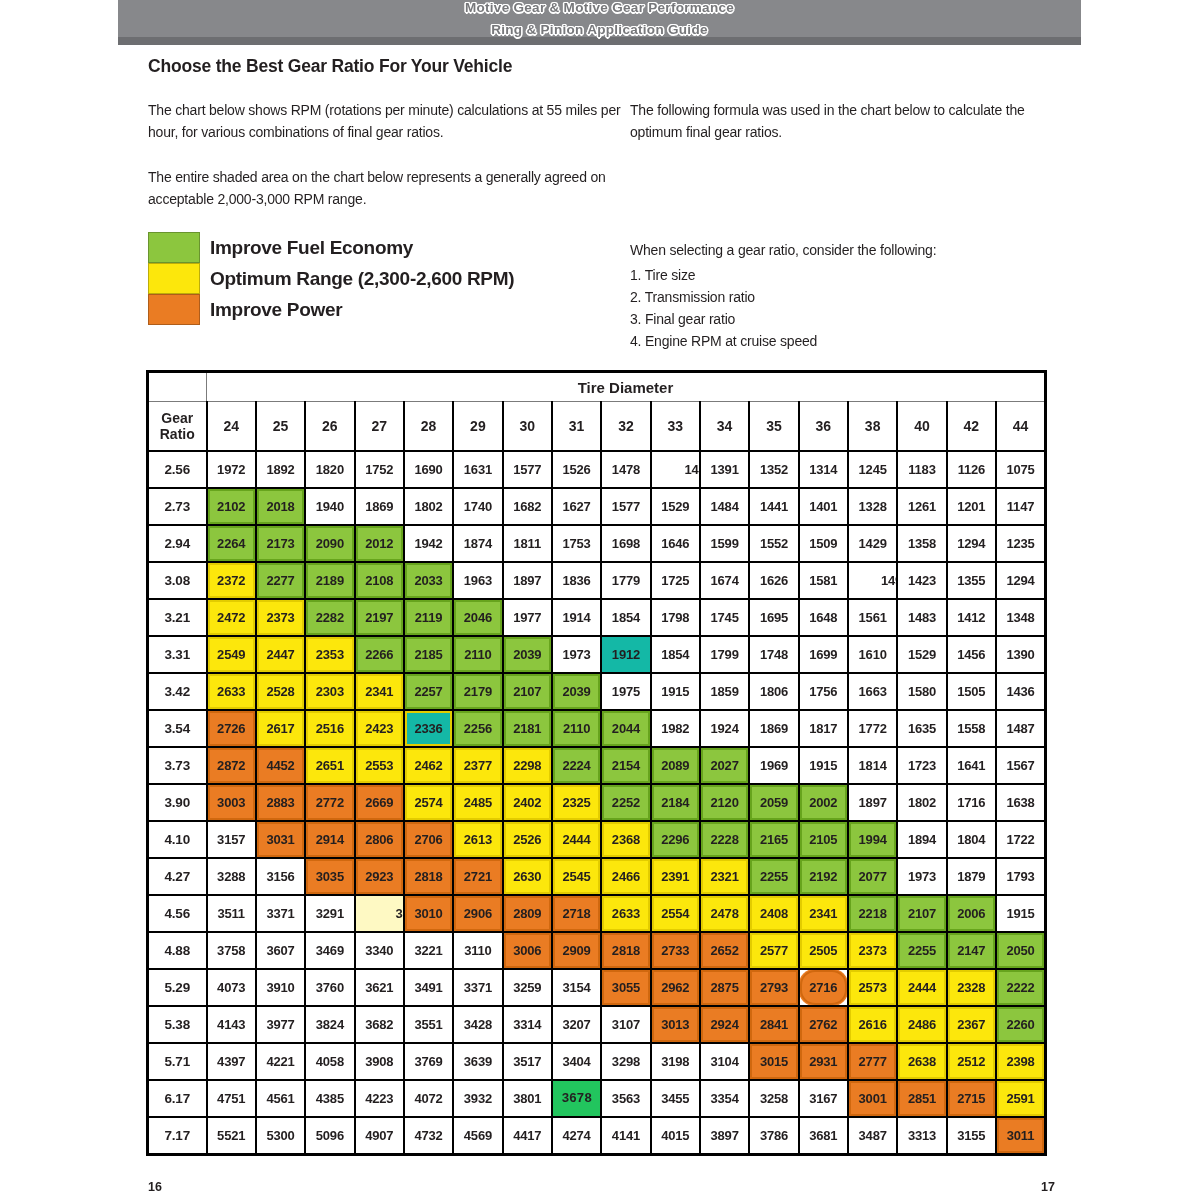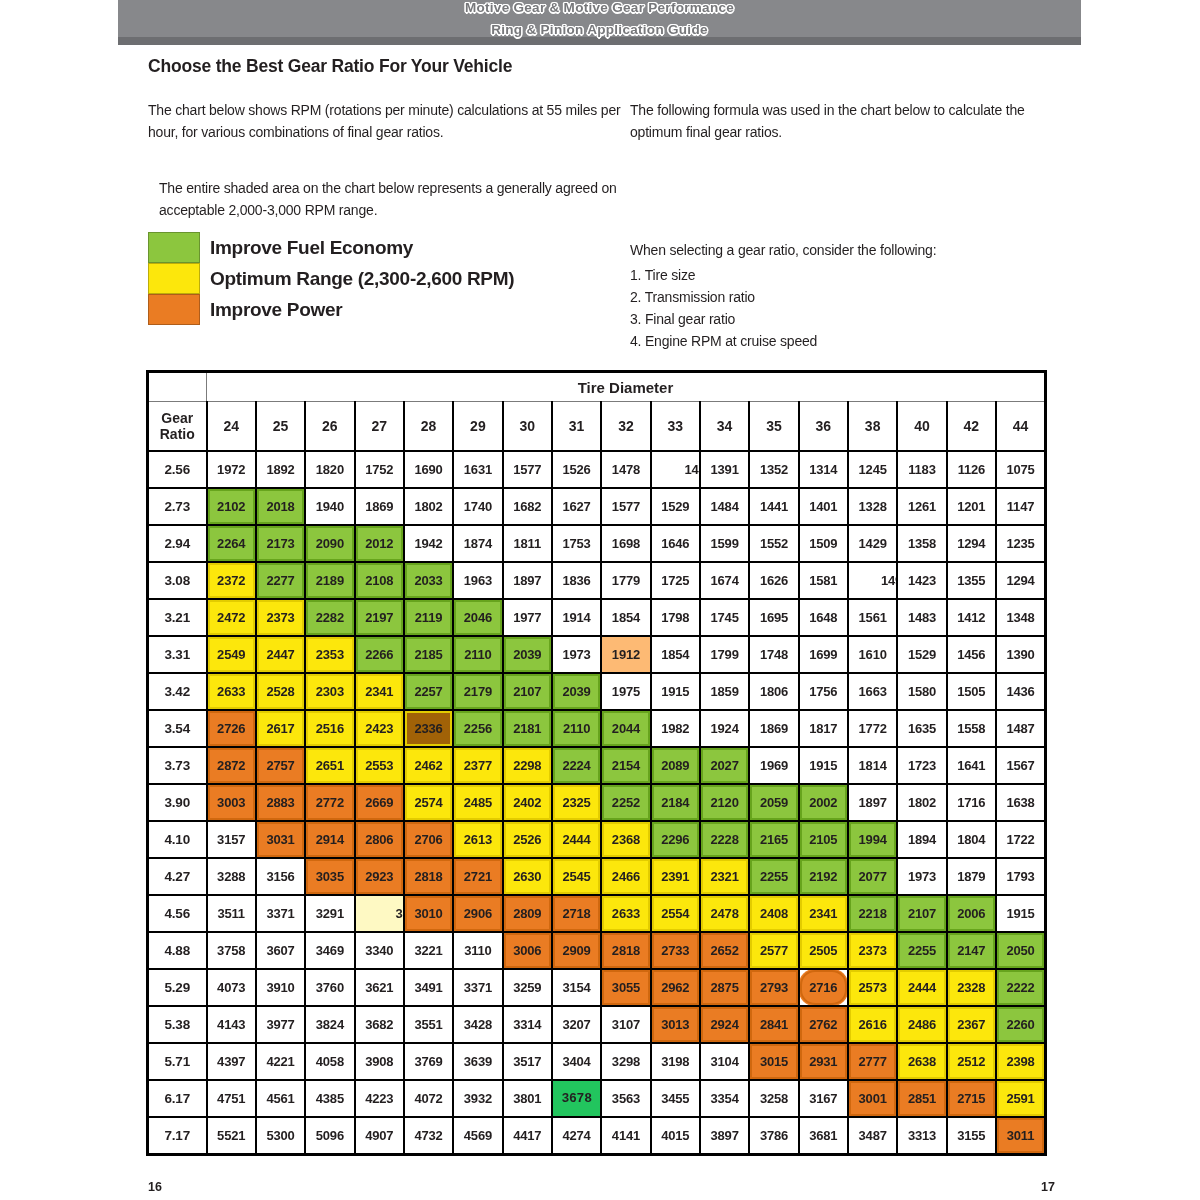--- a/index.html
+++ b/index.html
@@ -64,21 +64,21 @@
     <div class="topbar-main" style="background: rgb(135, 136, 139);">
       <span class="topbar-title">Motive Gear &amp; Motive Gear Performance</span>
       <span class="topbar-title">Ring &amp; Pinion Application Guide</span>
     </div>
     <div class="topbar-strip" style="background: rgb(109, 110, 113);"></div>
   </div>
 
   <h1 class="page-title" style="margin:0;">Choose the Best Gear Ratio For Your Vehicle</h1>
 
   <p class="para p1" style="margin:0;">The chart below shows RPM (rotations per minute) calculations at 55 miles per hour, for various combinations of final gear ratios.</p>
-  <p class="para p2" style="margin:11px;">The entire shaded area on the chart below represents a generally agreed on acceptable 2,000-3,000 RPM range.</p>
+  <p class="para p2" style="margin:0;">The entire shaded area on the chart below represents a generally agreed on acceptable 2,000-3,000 RPM range.</p>
 
   <div class="legend">
     <div class="legend-item">
       <span class="legend-swatch" style="background: rgb(140, 198, 62);"></span>
       <span class="legend-label">Improve Fuel Economy</span>
     </div>
     <div class="legend-item">
       <span class="legend-swatch" style="background: rgb(252, 231, 12);"></span>
       <span class="legend-label">Optimum Range (2,300-2,600 RPM)</span>
     </div>
@@ -250,21 +250,21 @@
         <tr>
           <td class="ratio">3.31</td>
           <td style="background: rgb(252, 231, 12); box-shadow: rgb(227, 204, 0) 0px 0px 0px 2px inset;">2549</td>
           <td style="background: rgb(252, 231, 12); box-shadow: rgb(227, 204, 0) 0px 0px 0px 2px inset;">2447</td>
           <td style="background: rgb(252, 231, 12); box-shadow: rgb(227, 204, 0) 0px 0px 0px 2px inset;">2353</td>
           <td style="background: rgb(140, 198, 62); box-shadow: rgb(103, 164, 29) 0px 0px 0px 2px inset;">2266</td>
           <td style="background: rgb(140, 198, 62); box-shadow: rgb(103, 164, 29) 0px 0px 0px 2px inset;">2185</td>
           <td style="background: rgb(140, 198, 62); box-shadow: rgb(103, 164, 29) 0px 0px 0px 2px inset;">2110</td>
           <td style="background: rgb(140, 198, 62); box-shadow: rgb(103, 164, 29) 0px 0px 0px 2px inset;">2039</td>
           <td style="background: rgb(255, 255, 255);">1973</td>
-          <td style="background: #fdba74;">1912</td>
+          <td style="background: #14b8a6;">1912</td>
           <td style="background: rgb(255, 255, 255);">1854</td>
           <td style="background: rgb(255, 255, 255);">1799</td>
           <td style="background: rgb(255, 255, 255);">1748</td>
           <td style="background: rgb(255, 255, 255);">1699</td>
           <td style="background: rgb(255, 255, 255);">1610</td>
           <td style="background: rgb(255, 255, 255);">1529</td>
           <td style="background: rgb(255, 255, 255);">1456</td>
           <td style="background: rgb(255, 255, 255);">1390</td>
         </tr>
         <tr>
@@ -286,38 +286,38 @@
           <td style="background: rgb(255, 255, 255);">1580</td>
           <td style="background: rgb(255, 255, 255);">1505</td>
           <td style="background: rgb(255, 255, 255);">1436</td>
         </tr>
         <tr>
           <td class="ratio">3.54</td>
           <td style="background: rgb(234, 124, 35); box-shadow: rgb(208, 104, 15) 0px 0px 0px 2px inset;">2726</td>
           <td style="background: rgb(252, 231, 12); box-shadow: rgb(227, 204, 0) 0px 0px 0px 2px inset;">2617</td>
           <td style="background: rgb(252, 231, 12); box-shadow: rgb(227, 204, 0) 0px 0px 0px 2px inset;">2516</td>
           <td style="background: rgb(252, 231, 12); box-shadow: rgb(227, 204, 0) 0px 0px 0px 2px inset;">2423</td>
-          <td style="background: #a16207; box-shadow: rgb(227, 204, 0) 0px 0px 0px 2px inset;">2336</td>
+          <td style="background: #14b8a6; box-shadow: rgb(227, 204, 0) 0px 0px 0px 2px inset;">2336</td>
           <td style="background: rgb(140, 198, 62); box-shadow: rgb(103, 164, 29) 0px 0px 0px 2px inset;">2256</td>
           <td style="background: rgb(140, 198, 62); box-shadow: rgb(103, 164, 29) 0px 0px 0px 2px inset;">2181</td>
           <td style="background: rgb(140, 198, 62); box-shadow: rgb(103, 164, 29) 0px 0px 0px 2px inset;">2110</td>
           <td style="background: rgb(140, 198, 62); box-shadow: rgb(103, 164, 29) 0px 0px 0px 2px inset;">2044</td>
           <td style="background: rgb(255, 255, 255);">1982</td>
           <td style="background: rgb(255, 255, 255);">1924</td>
           <td style="background: rgb(255, 255, 255);">1869</td>
           <td style="background: rgb(255, 255, 255);">1817</td>
           <td style="background: rgb(255, 255, 255);">1772</td>
           <td style="background: rgb(255, 255, 255);">1635</td>
           <td style="background: rgb(255, 255, 255);">1558</td>
           <td style="background: rgb(255, 255, 255);">1487</td>
         </tr>
         <tr>
           <td class="ratio">3.73</td>
           <td style="background: rgb(234, 124, 35); box-shadow: rgb(208, 104, 15) 0px 0px 0px 2px inset;">2872</td>
-          <td style="background: rgb(234, 124, 35); box-shadow: rgb(208, 104, 15) 0px 0px 0px 2px inset;">2757</td>
+          <td style="background: rgb(234, 124, 35); box-shadow: rgb(208, 104, 15) 0px 0px 0px 2px inset;">4452</td>
           <td style="background: rgb(252, 231, 12); box-shadow: rgb(227, 204, 0) 0px 0px 0px 2px inset;">2651</td>
           <td style="background: rgb(252, 231, 12); box-shadow: rgb(227, 204, 0) 0px 0px 0px 2px inset;">2553</td>
           <td style="background: rgb(252, 231, 12); box-shadow: rgb(227, 204, 0) 0px 0px 0px 2px inset;">2462</td>
           <td style="background: rgb(252, 231, 12); box-shadow: rgb(227, 204, 0) 0px 0px 0px 2px inset;">2377</td>
           <td style="background: rgb(252, 231, 12); box-shadow: rgb(227, 204, 0) 0px 0px 0px 2px inset;">2298</td>
           <td style="background: rgb(140, 198, 62); box-shadow: rgb(103, 164, 29) 0px 0px 0px 2px inset;">2224</td>
           <td style="background: rgb(140, 198, 62); box-shadow: rgb(103, 164, 29) 0px 0px 0px 2px inset;">2154</td>
           <td style="background: rgb(140, 198, 62); box-shadow: rgb(103, 164, 29) 0px 0px 0px 2px inset;">2089</td>
           <td style="background: rgb(140, 198, 62); box-shadow: rgb(103, 164, 29) 0px 0px 0px 2px inset;">2027</td>
           <td style="background: rgb(255, 255, 255);">1969</td>

